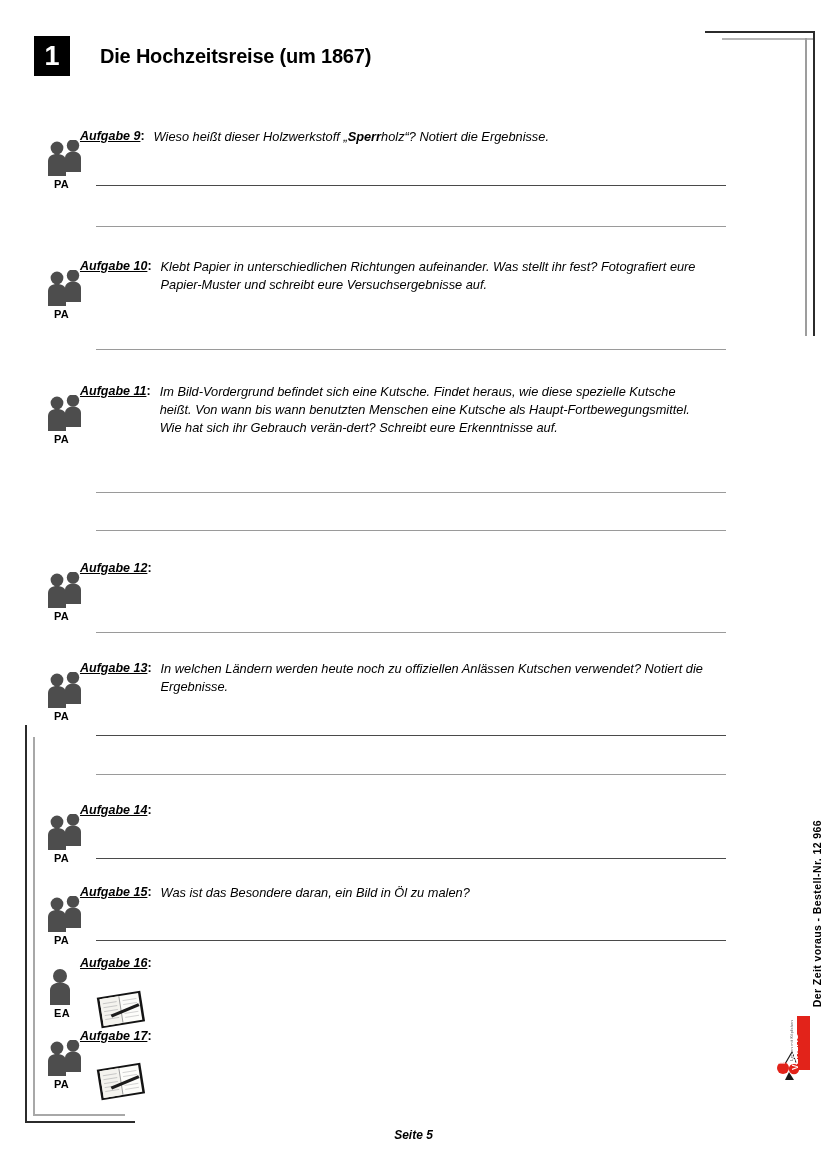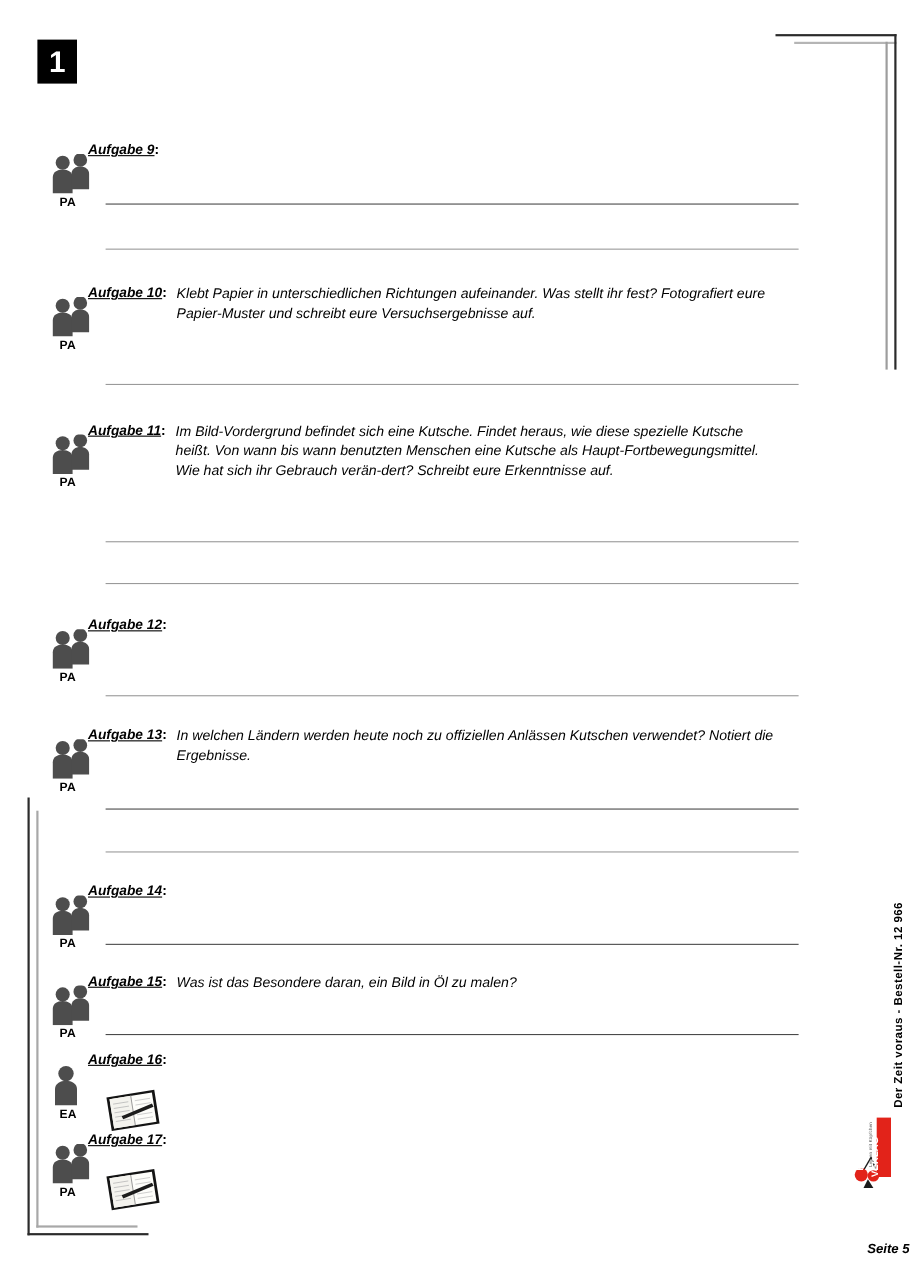--- a/index.html
+++ b/index.html
@@ -85,59 +85,63 @@
   }
   .logo-sub{
     position:absolute;left:14px;top:8px;
     writing-mode:vertical-rl;transform:rotate(180deg);
     font-size:4px;color:#555;letter-spacing:0.2px;white-space:nowrap;
   }
   .cherry{position:absolute;left:0px;top:38px;}
 
   
   .footer{
-    position:absolute;left:0;top:1128px;width:827px;text-align:right;
+    position:absolute;left:0;top:1128px;width:827px;text-align:center;
     font-size:12px;font-style:italic;font-weight:bold;
   }
 </style>
 </head>
 <body>
 
 <div class="page">
 
   <div class="frame-tr-h1"></div>
   <div class="frame-tr-h2"></div>
   <div class="frame-tr-v1"></div>
   <div class="frame-tr-v2"></div>
 
   <div class="frame-bl-v1"></div>
   <div class="frame-bl-v2"></div>
   <div class="frame-bl-h1"></div>
   <div class="frame-bl-h2"></div>
 
   <div class="header">
     <div class="num-badge">1</div>
+    <div class="page-title">Die Hochzeitsreise (um 1867)</div>
   </div>
 
   <div class="task" style="top:128px;">
     <div class="icon-col">
       <span>
         <svg class="psvg" width="48" height="36" viewBox="0 0 48 36">
           <circle cx="13" cy="8" r="6.4" fill="#4d4d4d"></circle>
           <path d="M4 36 L4 21 C4 16.5 8 14 13 14 C18 14 22 16.5 22 21 L22 36 Z" fill="#4d4d4d"></path>
           <circle cx="29" cy="5.5" r="6.2" fill="#4d4d4d"></circle>
           <path d="M21 32 L21 18 C21 13.8 24.6 11.4 29 11.4 C33.4 11.4 37 13.8 37 18 L37 32 Z" fill="#4d4d4d"></path>
         </svg>
       </span>
       <div class="social-label">PA</div>
     </div>
     <div class="body-col">
       <div class="task-line">
         <span class="task-label">Aufgabe 9</span>
         <span class="task-colon">:</span>
+        <span class="task-text">
+          <span>Wieso heißt dieser Holzwerkstoff „</span><b>Sperr</b><span>holz“? Notiert die Ergebnisse.</span>
+        </span>
       </div>
     </div>
   </div>
   <div class="ans-line ln-dark" style="left:96px;top:185px;width:630px;"></div>
   <div class="ans-line ln-gray" style="left:96px;top:226px;width:630px;"></div>
 
   <div class="task" style="top:258px;">
     <div class="icon-col">
       <span>
         <svg class="psvg" width="48" height="36" viewBox="0 0 48 36">

